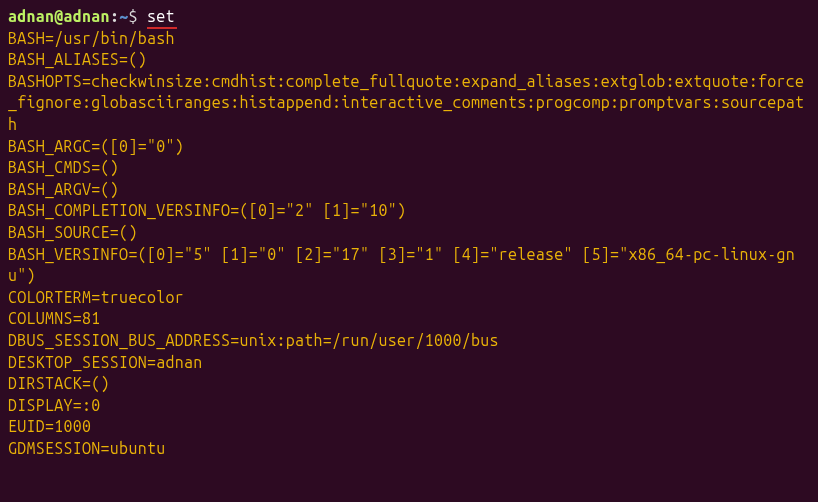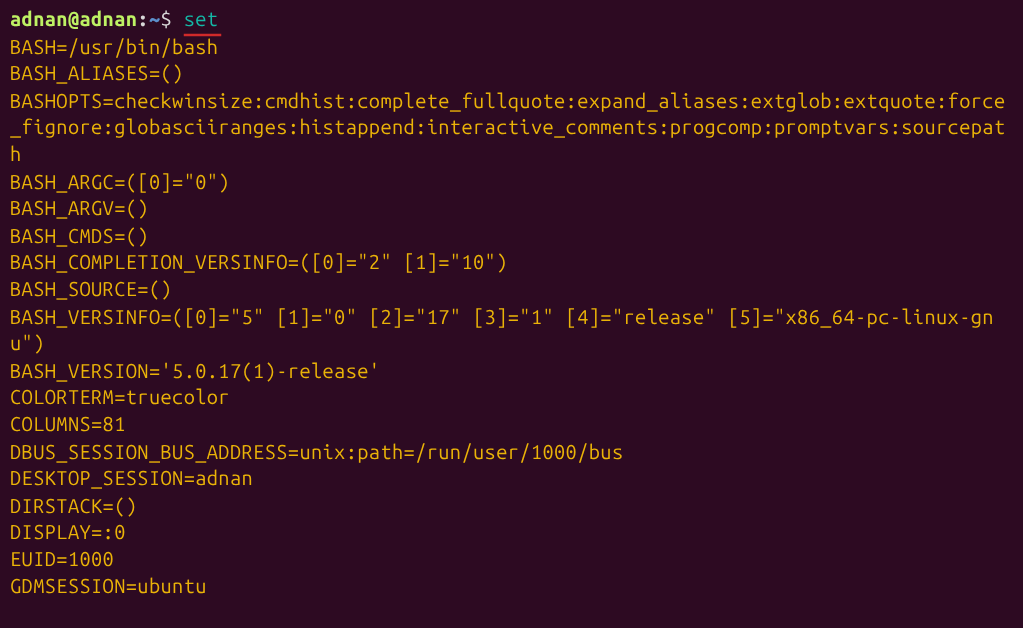--- a/index.html
+++ b/index.html
@@ -28,21 +28,21 @@
       font-weight: bold;
     }
     .path {
       color: #5c8fcc;
       font-weight: bold;
     }
     .dollar {
       color: #d8d8d8;
     }
     .cmd {
-      color: #14b8a6;
+      color: #ffffff;
       position: relative;
       margin-top: 28px;
     }
     .underline {
       position: absolute;
       left: 0;
       right: -2px;
       bottom: -4px;
       height: 2.5px;
       background: #d02a2a;
@@ -55,26 +55,25 @@
   </style>
 </head>
 <body>
 
 <div class="prompt-line"><span class="user-host">adnan@adnan</span><span class="colon-sep">:</span><span class="path">~</span><span class="dollar">$ </span><span class="cmd"><span>set</span><span class="underline"></span></span></div>
 <div id="output-area">
     <div class="output">BASH=/usr/bin/bash</div>
     <div class="output">BASH_ALIASES=()</div>
     <div class="output">BASHOPTS=checkwinsize:cmdhist:complete_fullquote:expand_aliases:extglob:extquote:force_fignore:globasciiranges:histappend:interactive_comments:progcomp:promptvars:sourcepath</div>
     <div class="output">BASH_ARGC=([0]="0")</div>
+    <div class="output">BASH_CMDS=()</div>
     <div class="output">BASH_ARGV=()</div>
-    <div class="output">BASH_CMDS=()</div>
     <div class="output">BASH_COMPLETION_VERSINFO=([0]="2" [1]="10")</div>
     <div class="output">BASH_SOURCE=()</div>
     <div class="output">BASH_VERSINFO=([0]="5" [1]="0" [2]="17" [3]="1" [4]="release" [5]="x86_64-pc-linux-gnu")</div>
-    <div class="output">BASH_VERSION='5.0.17(1)-release'</div>
     <div class="output">COLORTERM=truecolor</div>
     <div class="output">COLUMNS=81</div>
     <div class="output">DBUS_SESSION_BUS_ADDRESS=unix:path=/run/user/1000/bus</div>
     <div class="output">DESKTOP_SESSION=adnan</div>
     <div class="output">DIRSTACK=()</div>
     <div class="output">DISPLAY=:0</div>
     <div class="output">EUID=1000</div>
     <div class="output">GDMSESSION=ubuntu</div>
   </div>
 

